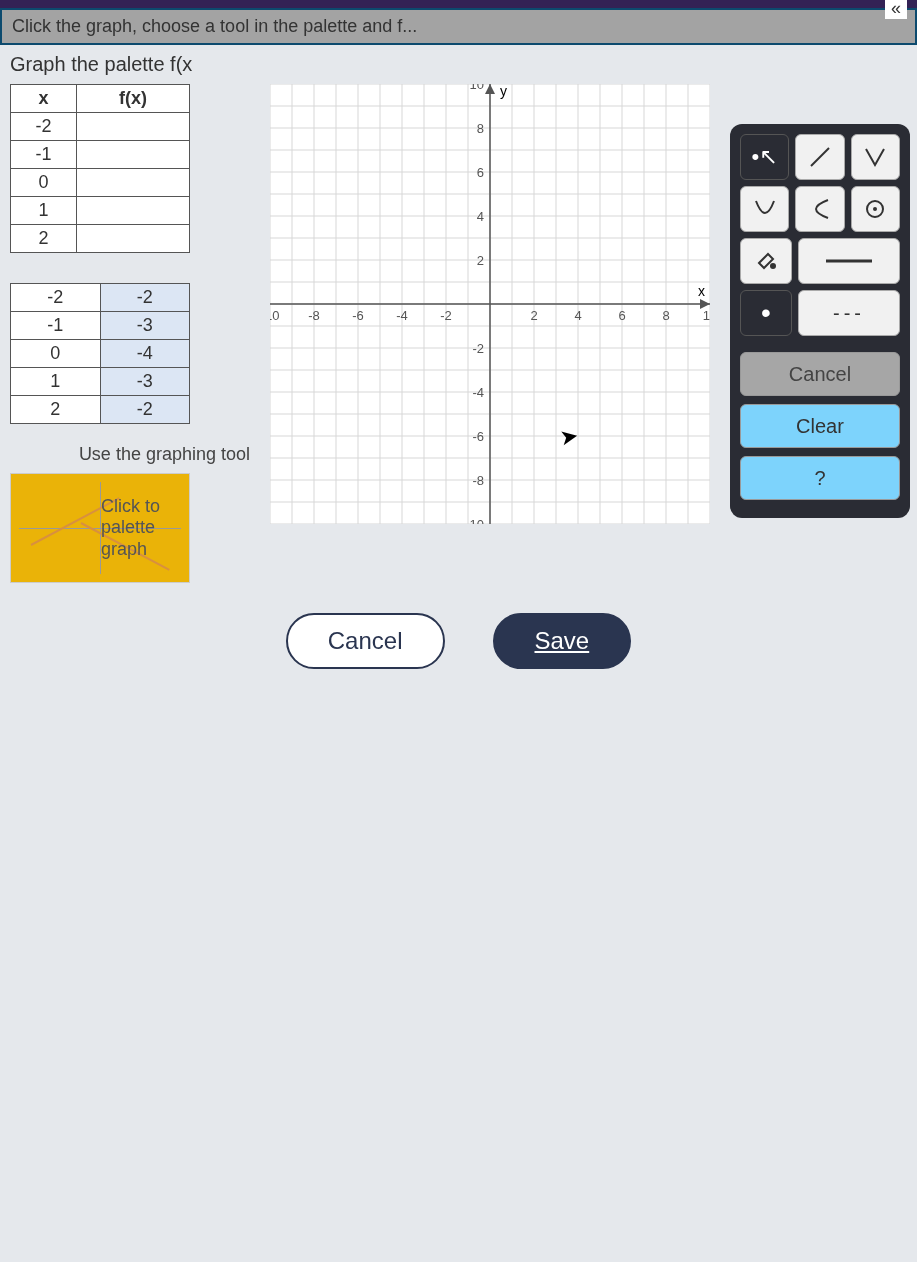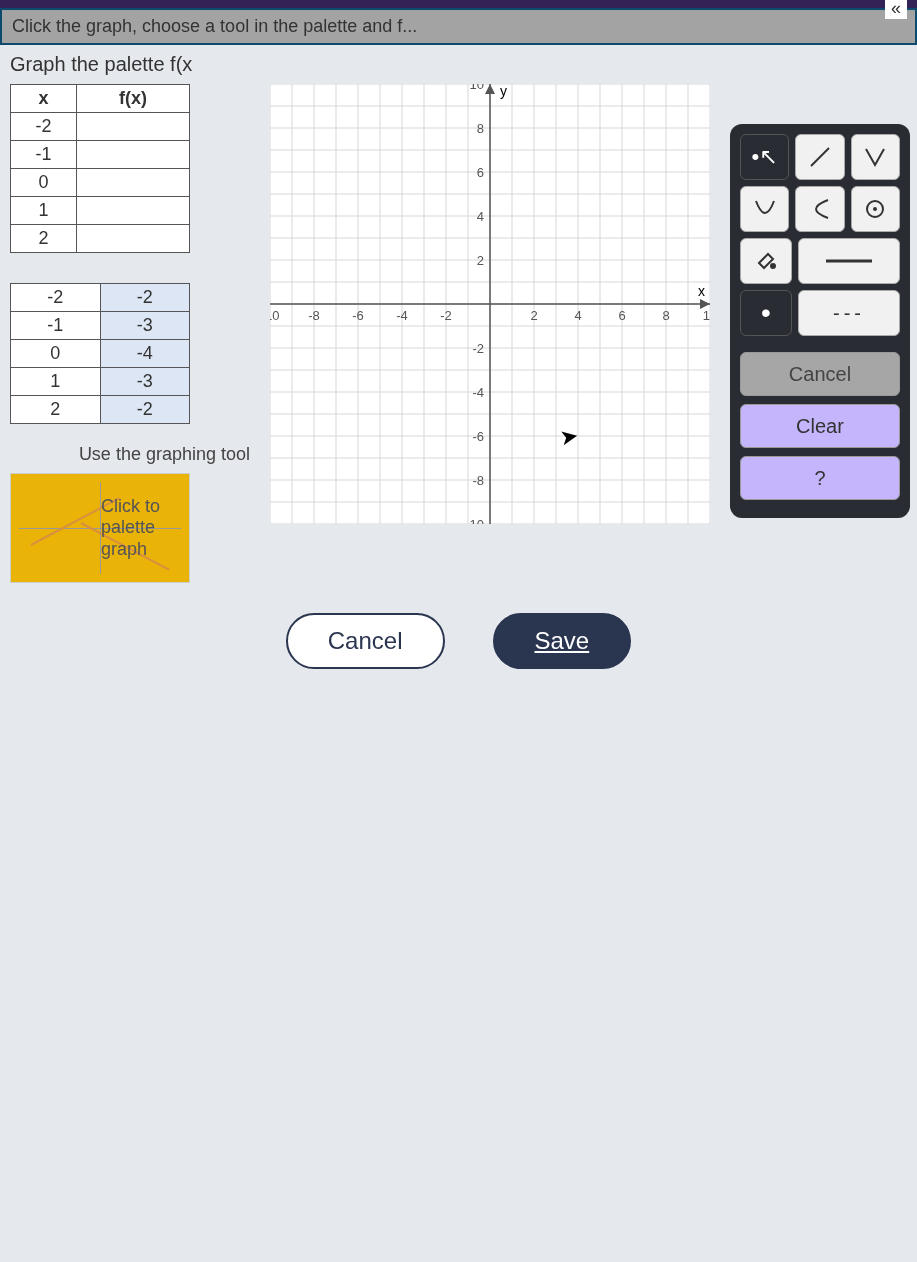--- a/index.html
+++ b/index.html
@@ -85,21 +85,21 @@
     height:46px;
     background:#f1f1f1;
     border:1px solid #aaa;
     border-radius:6px;
     display:flex;
     align-items:center;
     justify-content:center;
     font-size:22px;
   }
   .pal-btn.dark { background:#2a2c34; border-color:#555; color:#fff;}
-  .pal-wide { width:100%; height:44px; background:#c4b5fd; border:1px solid #999; border-radius:6px; display:flex; align-items:center; justify-content:center; font-size:20px; margin-bottom:8px; color:#333;}
+  .pal-wide { width:100%; height:44px; background:#7dd3fc; border:1px solid #999; border-radius:6px; display:flex; align-items:center; justify-content:center; font-size:20px; margin-bottom:8px; color:#333;}
   .pal-delete { background:#a6a6a6; color:#444; }
   .pal-status { color:#fff; text-align:center; font-size:18px; padding:6px 0 2px 0;}
   
   .footer {
     display:flex; gap:48px; justify-content:center;
     padding:30px 0 40px 0;
   }
   .btn {
     font-size:24px;
     padding:12px 40px;

